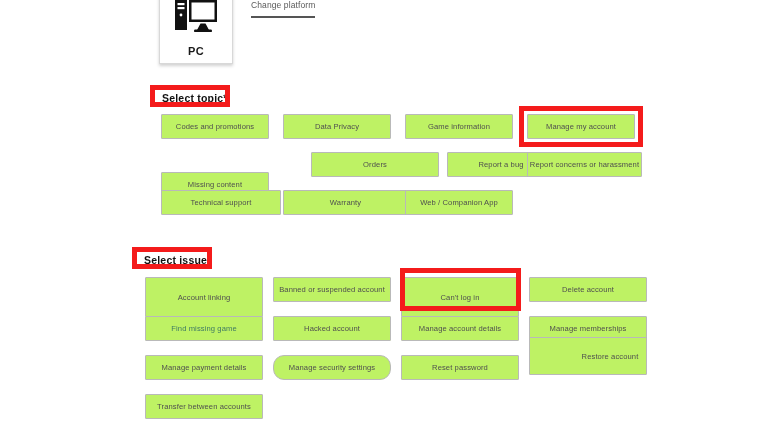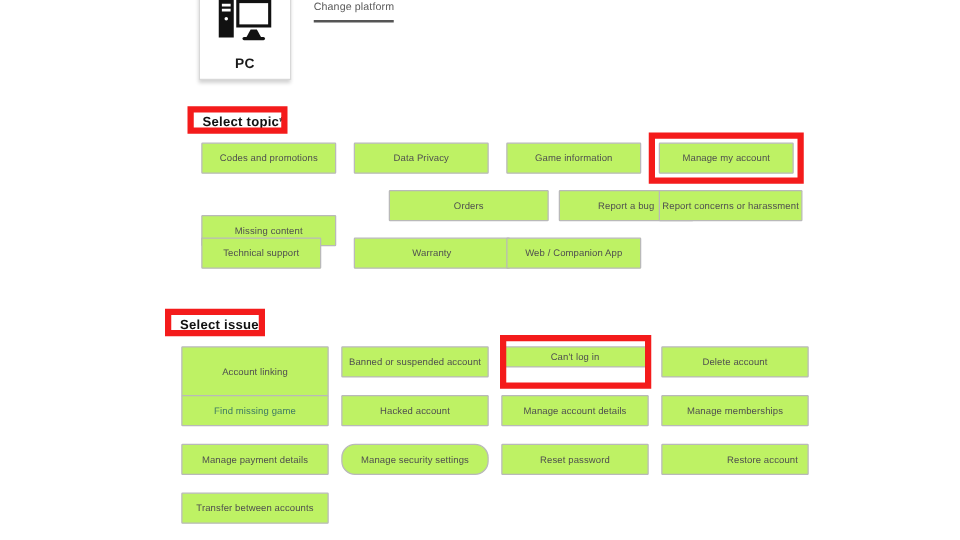--- a/index.html
+++ b/index.html
@@ -139,42 +139,42 @@
   <div class="option-btn" style="left:161px; top:114px; width:108px; height:25px;">Codes and promotions</div>
   <div class="option-btn" style="left:283px; top:114px; width:108px; height:25px;">Data Privacy</div>
   <div class="option-btn" style="left:405px; top:114px; width:108px; height:25px;">Game information</div>
   <div class="option-btn" style="left:527px; top:114px; width:108px; height:25px;">Manage my account</div>
 
   <div class="option-btn" style="left:161px; top:152px; width:108px; height:25px;margin-top:20px;">Missing content</div>
   <div class="option-btn" style="left:283px; top:152px; width:128px; height:25px;margin-left:28px;">Orders</div>
   <div class="option-btn" style="left:405px; top:152px; width:108px; height:25px;margin-left:42px;">Report a bug</div>
   <div class="option-btn" style="left:527px; top:152px; width:115px; height:25px;">Report concerns or harassment</div>
 
-  <div class="option-btn" style="left:161px; top:190px; width:96px; height:25px;">Technical support</div>
+  <div class="option-btn" style="left:161px; top:190px; width:120px; height:25px;">Technical support</div>
   <div class="option-btn" style="left:283px; top:190px; width:125px; height:25px;">Warranty</div>
   <div class="option-btn" style="left:405px; top:190px; width:108px; height:25px;">Web / Companion App</div>
 </div>
 
 <div class="red-box" style="left:519px; top:106px; width:124px; height:41px;"></div>
 
 <div class="section-heading" style="left:144px; top:254px;">Select issue*</div>
 <div class="red-box" style="left:132px; top:247px; width:80px; height:22px;"></div>
 
 <div class="option-grid" id="issue-grid">
   <div class="option-btn" style="left:145px; top:277px; width:118px; height:40px;">Account linking</div>
   <div class="option-btn" style="left:273px; top:277px; width:118px; height:25px;">Banned or suspended account</div>
-  <div class="option-btn" style="left:401px; top:277px; width:118px; height:17px;">Can't log in</div>
+  <div class="option-btn" style="left:401px; top:277px; width:118px; height:40px;">Can't log in</div>
   <div class="option-btn" style="left:529px; top:277px; width:118px; height:25px;">Delete account</div>
 
   <div class="option-btn visited" style="left:145px; top:316px; width:118px; height:25px;">Find missing game</div>
   <div class="option-btn" style="left:273px; top:316px; width:118px; height:25px;">Hacked account</div>
   <div class="option-btn" style="left:401px; top:316px; width:118px; height:25px;">Manage account details</div>
   <div class="option-btn" style="left:529px; top:316px; width:118px; height:25px;">Manage memberships</div>
 
   <div class="option-btn" style="left:145px; top:355px; width:118px; height:25px;">Manage payment details</div>
   <div class="option-btn" style="left:273px; top:355px; width:118px; height:25px;border-radius:11px;">Manage security settings</div>
   <div class="option-btn" style="left:401px; top:355px; width:118px; height:25px;">Reset password</div>
-  <div class="option-btn" style="left:529px; top:355px; width:118px; height:25px;padding-left:44px;">Restore account</div>
+  <div class="option-btn" style="left:529px; top:337px; width:118px; height:38px;padding-left:44px;">Restore account</div>
 
   <div class="option-btn" style="left:145px; top:394px; width:118px; height:25px;">Transfer between accounts</div>
 </div>
 
 <div class="red-box" style="left:400px; top:268px; width:121px; height:43px;"></div>
 
 </body></html>

